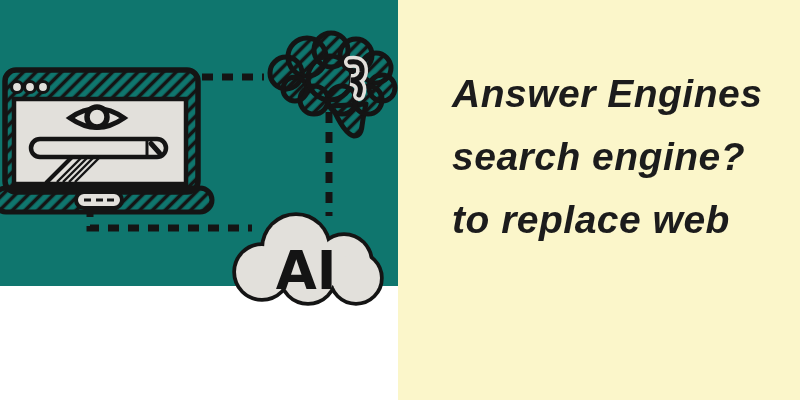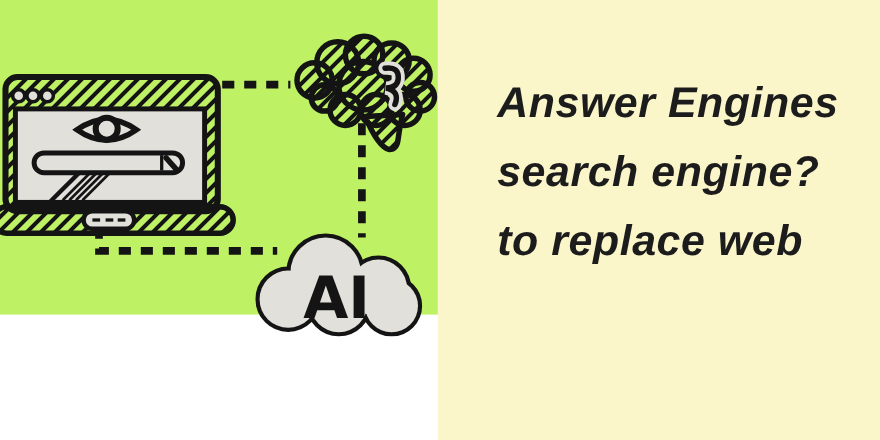--- a/index.html
+++ b/index.html
@@ -2,21 +2,21 @@
 <html><head>
 <meta charset="utf-8">
 <style>
   html, body { margin: 0; padding: 0; }
   body {
     width: 800px; height: 400px; overflow: hidden;
     font-family: "Liberation Sans", sans-serif;
   }
   .banner { display: flex; width: 800px; height: 400px; }
   .art-panel {
-    width: 398px; height: 286px; background: #bef264; position: relative;
+    width: 398px; height: 286px; background: #0f766e; position: relative;
     flex: 0 0 398px;
   }
   .art-panel svg { display: block; }
   .text-panel {
     flex: 1; background: #fbf6ca; box-sizing: border-box;
     padding: 62px 0 0 54px;
   }
   .headline {
     font-family: "Liberation Sans", "DejaVu Sans", sans-serif;
     font-weight: bold; font-style: italic;

